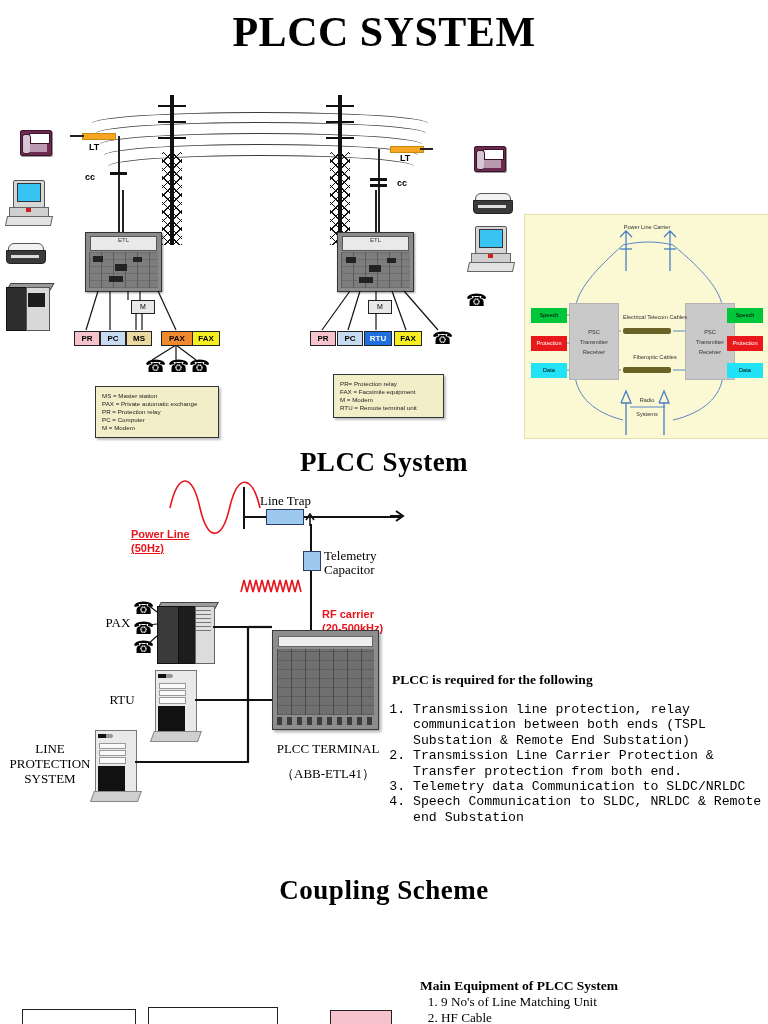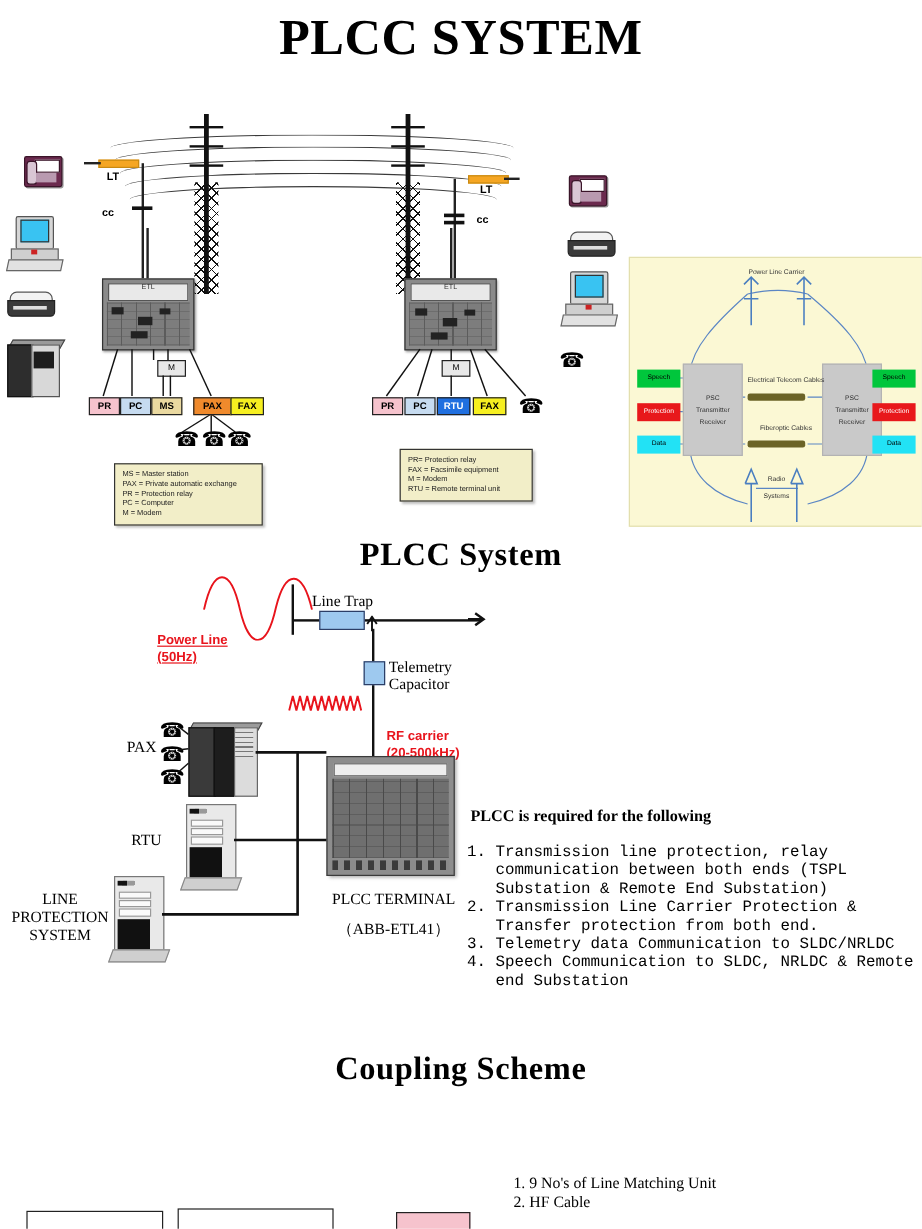--- a/index.html
+++ b/index.html
@@ -510,17 +510,18 @@
   </ol>
 </div>
 
 <div class="abs ttl" id="title-3">Coupling Scheme</div>
 
 <div class="outlinebox" style="left:22px;top:1009px;width:112px;height:30px;"></div>
 <div class="outlinebox" style="left:148px;top:1007px;width:128px;height:32px;"></div>
 <div class="pinkbox" style="left:330px;top:1010px;width:60px;height:28px;"></div>
 
 <div id="maineq">
+  <div class="h">Main Equipment of PLCC System</div>
   <ol>
     <li>9 No's of Line Matching Unit</li>
     <li>HF Cable</li>
   </ol>
 </div>
 
 </body></html>

